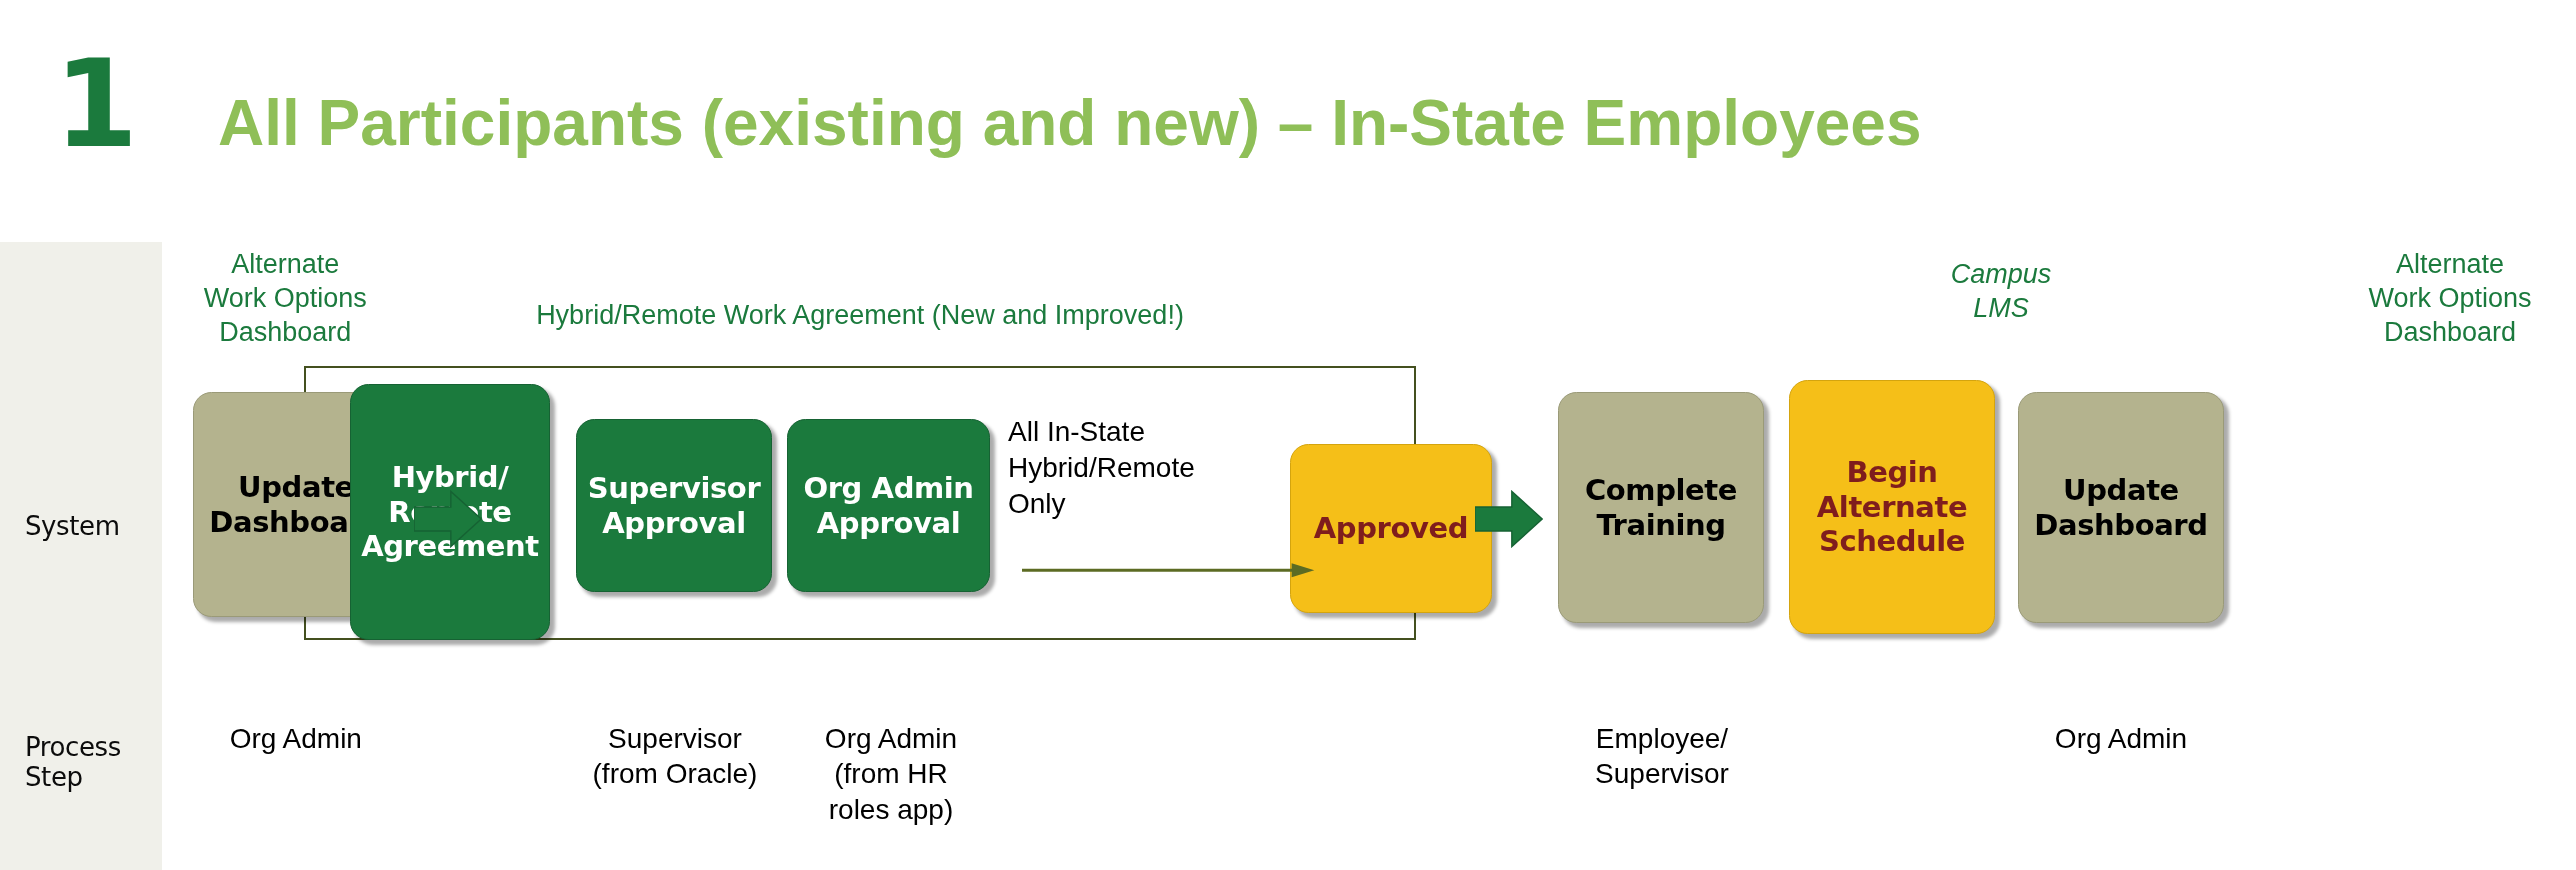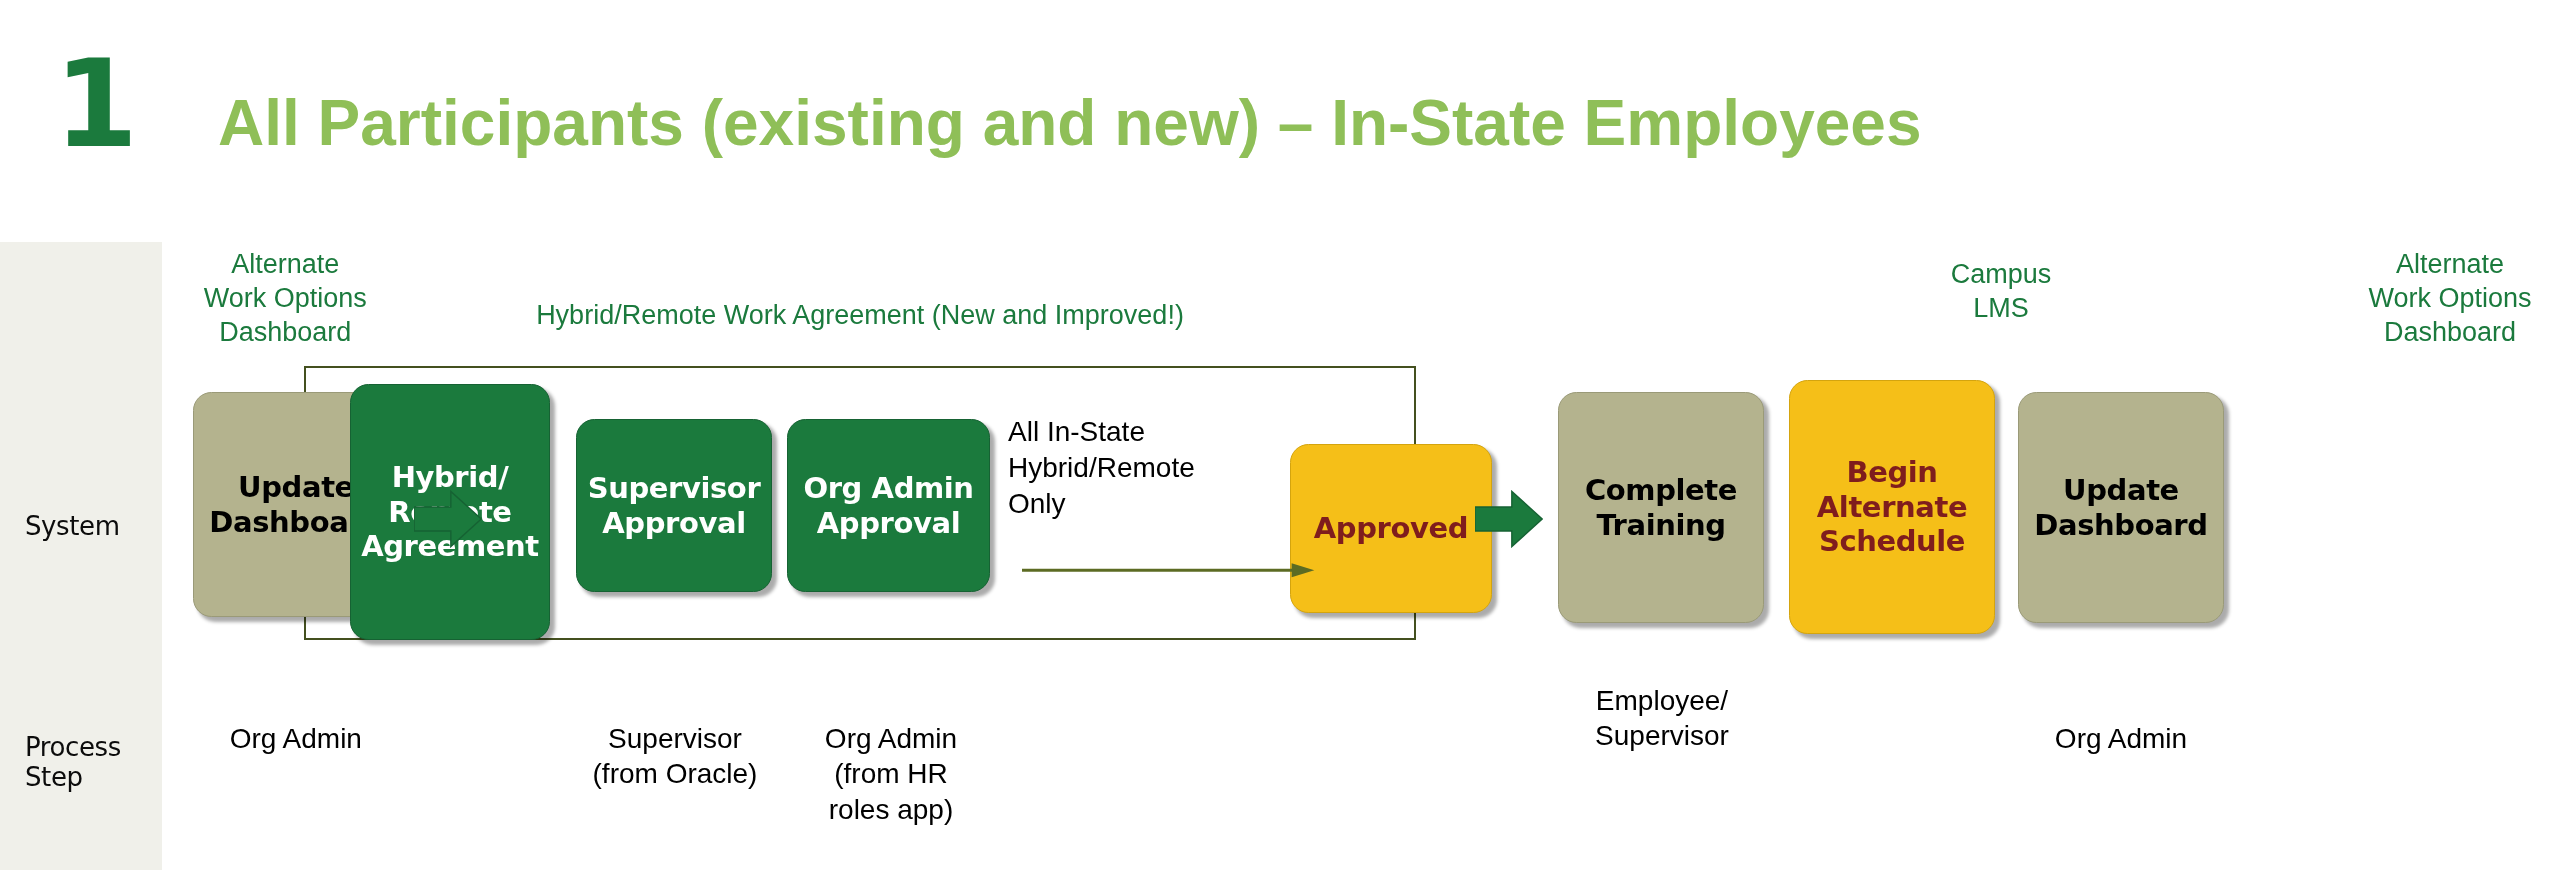--- a/index.html
+++ b/index.html
@@ -182,21 +182,21 @@
   <div id="lane-canvas">
 
     <div id="group-frame"></div>
 
     <div class="system-caption" style="left:4.3px; top:247px; width:238px;">Alternate
 Work Options
 Dashboard</div>
 
     <div class="system-caption" style="left:142px; top:298px; width:1112px;">Hybrid/Remote Work Agreement (New and Improved!)</div>
 
-    <div class="system-caption" style="left:1720px; top:257px; width:238px;">Campus
+    <div class="system-caption" style="left:1720px; top:257px; width:238px;font-style:italic;">Campus
 LMS</div>
 
     <div class="system-caption" style="left:2167px; top:247px; width:242px;">Alternate
 Work Options
 Dashboard</div>
 
     <div class="proc-box box-khaki" style="left:31px; top:392px; width:206px; height:225px;">Update
 Dashboard</div>
 
     <div class="proc-box box-green" style="left:188px; top:384px; width:200px; height:256px;">Hybrid/
@@ -247,20 +247,20 @@
     <div class="who-caption" style="left:12.8px; top:721px; width:242px;">Org Admin</div>
 
 
     <div class="who-caption" style="left:392px; top:721px; width:242px;">Supervisor
 (from Oracle)</div>
 
     <div class="who-caption" style="left:608px; top:721px; width:242px;">Org Admin
 (from HR
 roles app)</div>
 
-    <div class="who-caption" style="left:1379px; top:683px; width:242px;">Employee/
+    <div class="who-caption" style="left:1379px; top:721px; width:242px;">Employee/
 Supervisor</div>
 
     <div class="who-caption" style="left:1838px; top:721px; width:242px;">Org Admin</div>
 
   </div>
 </div>
 
 
 </body></html>

